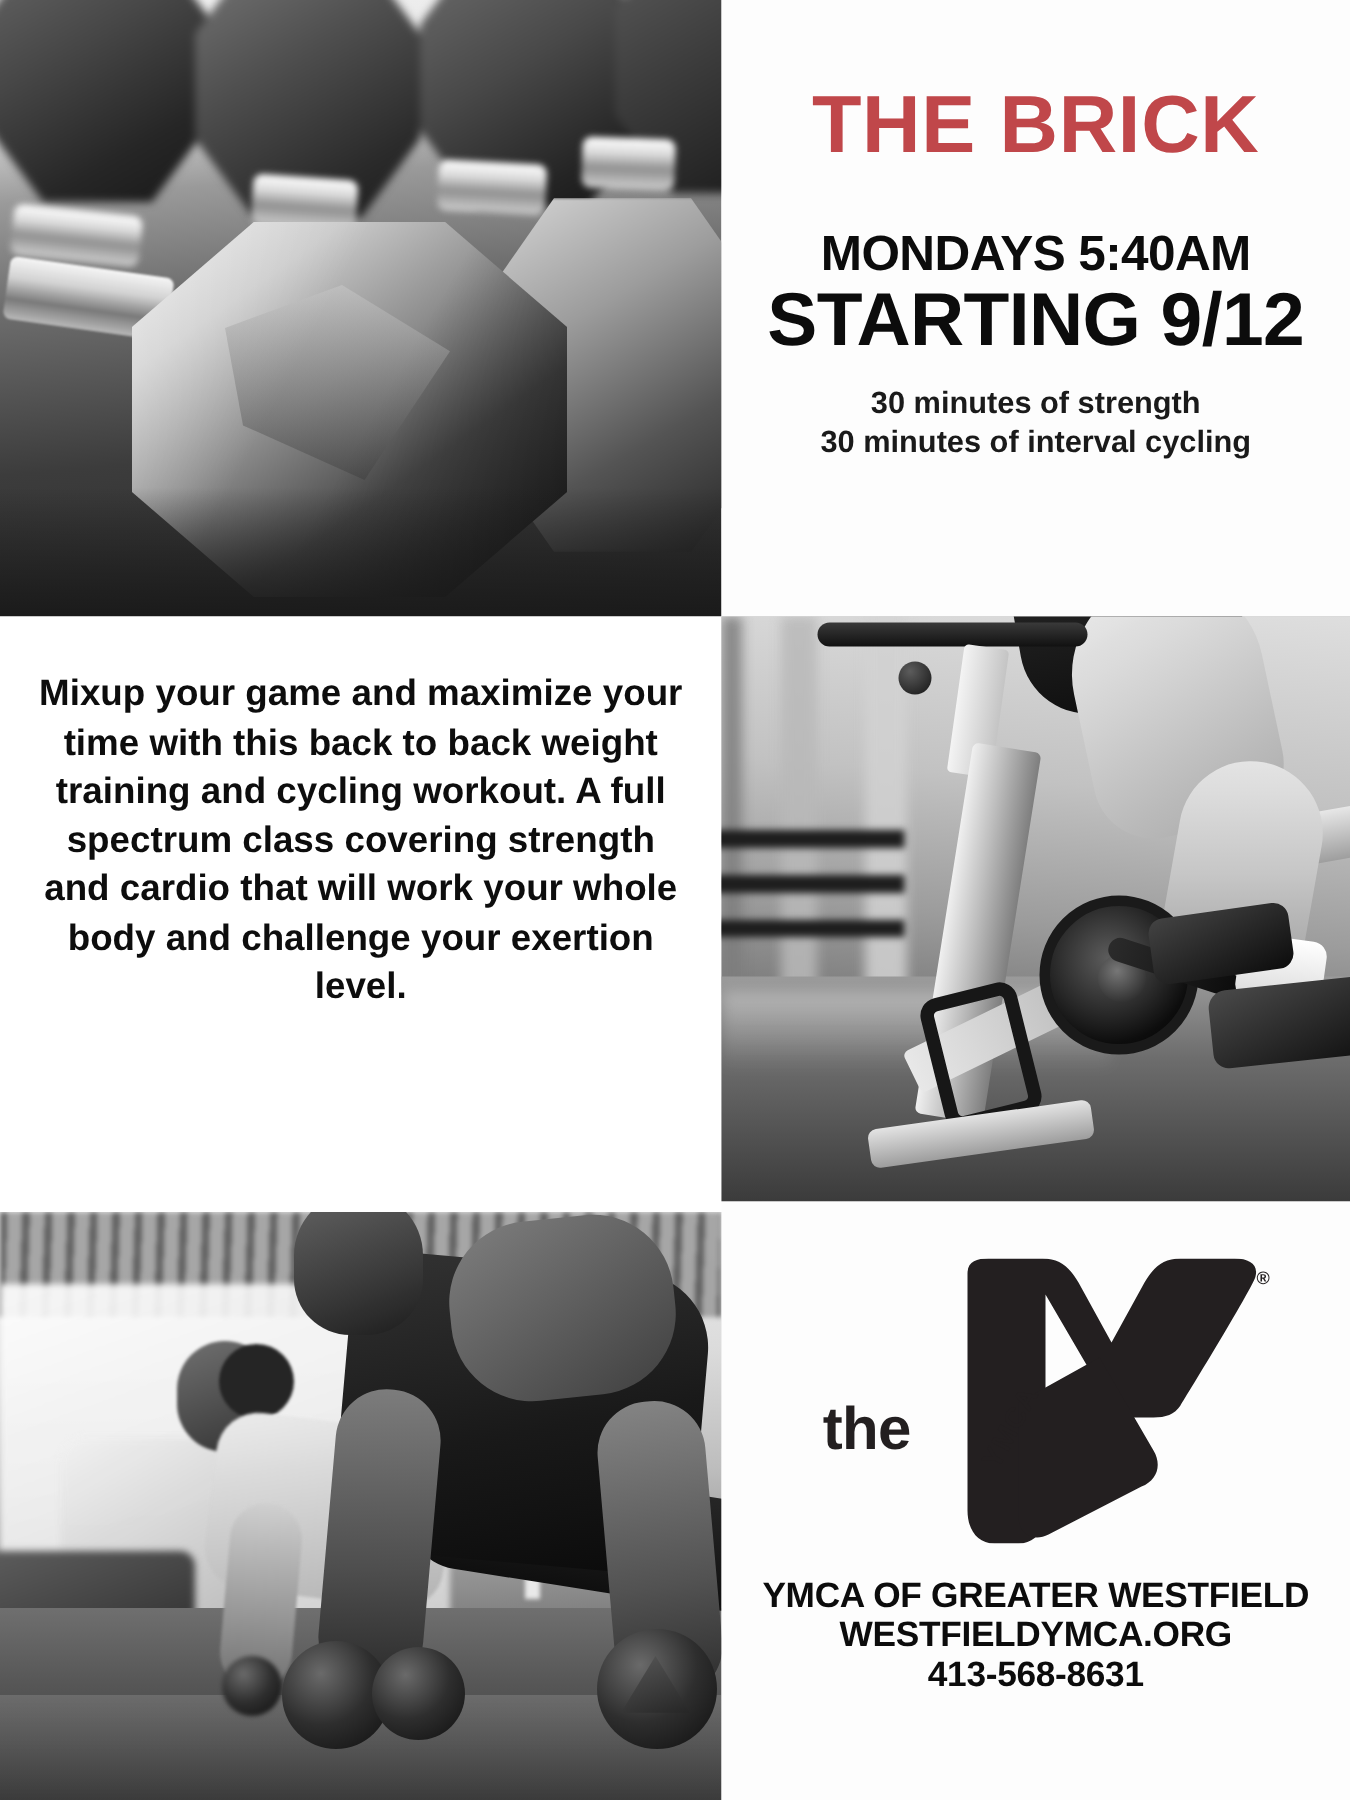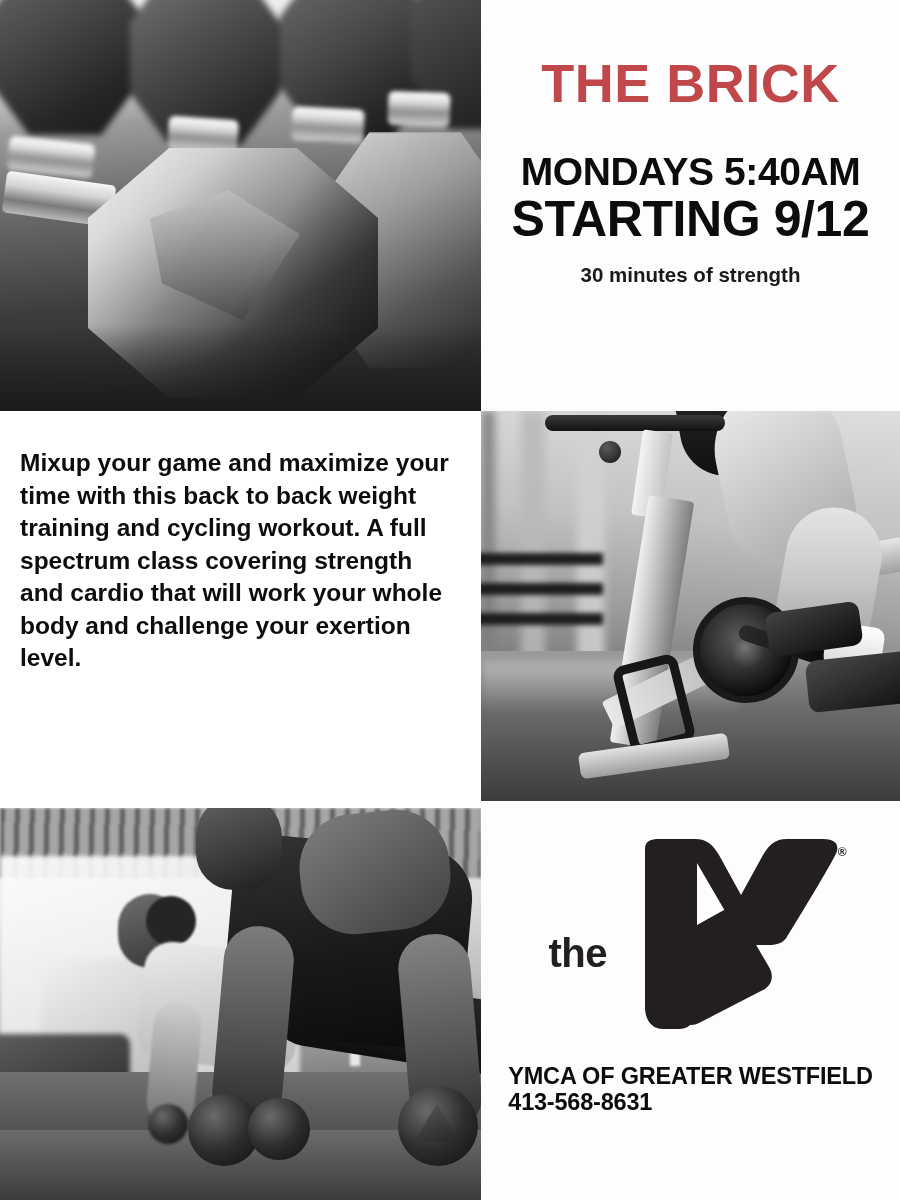--- a/index.html
+++ b/index.html
@@ -315,40 +315,40 @@
   }
   #title-main {
     font-size:54px; font-weight:700; letter-spacing:.5px; line-height:1;
     white-space:nowrap;
   }
   #title-sub {
     font-size:25.5px; font-weight:700; letter-spacing:.1px; line-height:1;
     color:#111; margin-top:17px; white-space:nowrap;
   }
   #sched-day, #sched-start {
-    font-size:39px; font-weight:700; color:#0c0c0c; line-height:1.02;
+    font-size:33px; font-weight:700; color:#0c0c0c; line-height:1.02;
     white-space:nowrap; letter-spacing:-.4px;
   }
   #sched-day   { margin-top:42px; }
   #sched-start { font-size:50px; margin-top:2px; }
   .detail-line {
     font-size:20.5px; font-weight:600; color:#1a1a1a; line-height:1.3; white-space:nowrap;
   }
   #detail-wrap { margin-top:17px; text-align:center; }
 
   
   #copy-block {
     position:absolute; left:0; top:411px; width:481px; height:397px;
     background:#ffffff;
     padding:36px 20px 0 20px;
     display:flex; flex-direction:column; align-items:center;
   }
   #copy-main {
     font-size:24.5px; font-weight:600; line-height:1.33; color:#0d0d0d;
-    max-width:446px;
+    text-align:center; max-width:446px;
   }
   #copy-note {
     font-size:18px; font-weight:600; line-height:1.35; color:#0d0d0d;
     text-align:center; max-width:460px; margin-top:32px;
   }
 
   
   #brand-block {
     position:absolute; left:481px; top:801px; width:419px; height:399px;
     background:#fdfdfd;
@@ -368,21 +368,21 @@
   }
   #ymca-logo .ymca-rot {
     position:absolute; left:120px; top:128px;
     font-size:19px; font-weight:700; color:#231f20; letter-spacing:.5px;
     transform:rotate(-62deg); transform-origin:left center;
   }
   .contact-line {
     font-size:23.5px; font-weight:700; color:#0c0c0c; line-height:1.12;
     letter-spacing:-.2px; white-space:nowrap;
   }
-  #contact-wrap { margin-top:24px; }
+  #contact-wrap { margin-top:11px; text-align:center; }
 </style>
 </head>
 <body>
 
 <div class="flyer">
 
   <div class="photo" id="photo-dumbbells">
     <div class="scene">
       <div class="bg"></div>
       <div class="backrow">
@@ -402,20 +402,21 @@
       <div class="floor"></div>
     </div>
   </div>
 
   <div id="title-block">
     <div id="title-main" style="color:#c0474a">THE BRICK</div>
     <div id="sched-day">MONDAYS 5:40AM</div>
     <div id="sched-start">STARTING 9/12</div>
     <div id="detail-wrap">
       <div class="detail-line">30 minutes of strength</div>
+      <div class="detail-line">30 minutes of interval cycling</div>
     </div>
   </div>
 
   <div id="copy-block">
     <p id="copy-main">Mixup your game and maximize your time with this back to back weight training and cycling workout. A full spectrum class covering strength and cardio that will work your whole body and challenge your exertion level.</p>
   </div>
 
   <div class="photo" id="photo-cycling">
     <div class="scene">
       <div class="bg"></div>
@@ -502,18 +503,19 @@
                  C52 189 42 184 42 172
                  L42 96
                  Z" fill="#231f20"></path>
       </svg>
       <span class="reg">®</span>
       <span class="ymca-rot">YMCA</span>
     </div>
 
     <div id="contact-wrap">
       <div class="contact-line">YMCA OF GREATER WESTFIELD</div>
+      <div class="contact-line">WESTFIELDYMCA.ORG</div>
       <div class="contact-line">413-568-8631</div>
     </div>
 
   </div>
 
 </div>
 
 </body></html>

